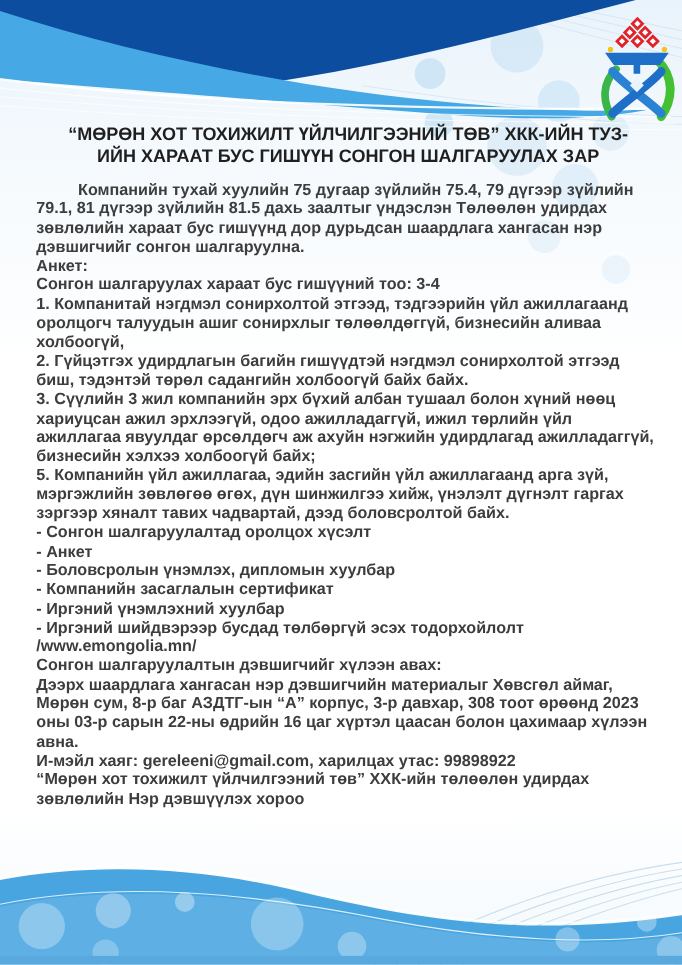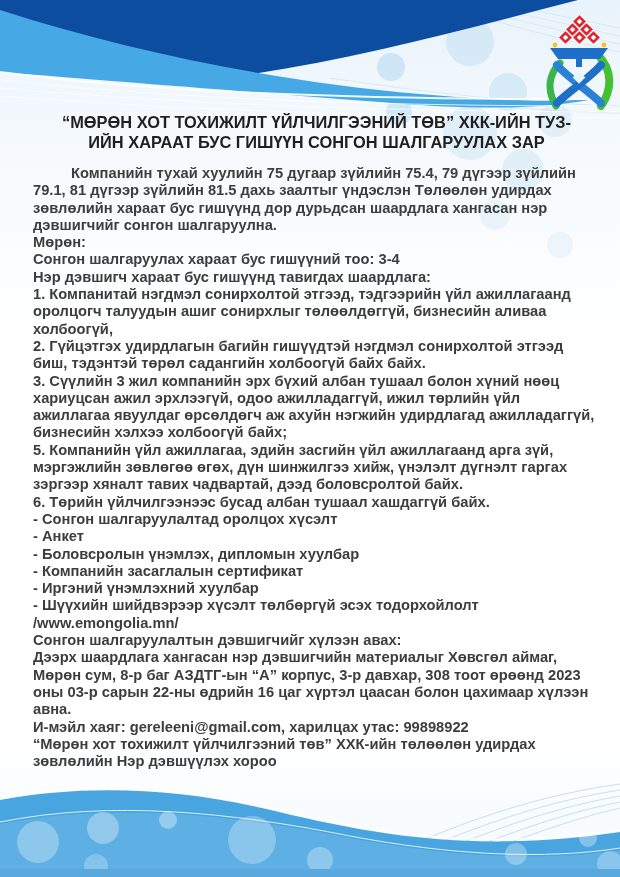--- a/index.html
+++ b/index.html
@@ -93,34 +93,32 @@
   <path d="M7,33 L65,33 L57,44 L15,44 Z" fill="#1d6fc8"></path>
   <path d="M33,44 h6 v8 h-6 Z" fill="#1d6fc8"></path>
   <path d="M14,50 C24,62 46,76 58,88" stroke="#2a82d4" stroke-width="8" fill="none" stroke-linecap="round"></path>
   <path d="M58,50 C48,62 26,76 14,88" stroke="#1d6fc8" stroke-width="8" fill="none" stroke-linecap="round"></path>
   <rect x="31.5" y="58" width="9" height="9" transform="rotate(45 36 62.5)" fill="#eaf3fb"></rect>
 </svg>
 
 <div id="content">
   <h1>“МӨРӨН ХОТ ТОХИЖИЛТ ҮЙЛЧИЛГЭЭНИЙ ТӨВ” ХКК-ИЙН ТУЗ-ИЙН ХАРААТ БУС ГИШҮҮН СОНГОН ШАЛГАРУУЛАХ ЗАР</h1>
   <p class="indent">Компанийн тухай хуулийн 75 дугаар зүйлийн 75.4, 79 дүгээр зүйлийн 79.1, 81 дүгээр зүйлийн 81.5 дахь заалтыг үндэслэн Төлөөлөн удирдах зөвлөлийн хараат бус гишүүнд дор дурьдсан шаардлага хангасан нэр дэвшигчийг сонгон шалгаруулна.</p>
-  <p>Мөрөн:</p>
+  <p>Анкет:</p>
   <p class="bold">Сонгон шалгаруулах хараат бус гишүүний тоо: 3-4</p>
-  <p class="bold">Нэр дэвшигч хараат бус гишүүнд тавигдах шаардлага:</p>
   <p>1.    Компанитай нэгдмэл сонирхолтой этгээд, тэдгээрийн үйл ажиллагаанд оролцогч талуудын ашиг сонирхлыг төлөөлдөггүй,  бизнесийн аливаа холбоогүй,</p>
   <p>2.    Гүйцэтгэх удирдлагын багийн гишүүдтэй нэгдмэл сонирхолтой этгээд биш, тэдэнтэй төрөл садангийн холбоогүй байх байх.</p>
   <p>3.    Сүүлийн 3 жил компанийн эрх бүхий албан тушаал болон хүний нөөц хариуцсан ажил эрхлээгүй, одоо ажилладаггүй, ижил төрлийн үйл ажиллагаа явуулдаг өрсөлдөгч аж ахуйн нэгжийн удирдлагад ажилладаггүй, бизнесийн хэлхээ холбоогүй байх;</p>
   <p>5.    Компанийн үйл ажиллагаа, эдийн засгийн үйл ажиллагаанд арга зүй, мэргэжлийн зөвлөгөө өгөх, дүн шинжилгээ хийж, үнэлэлт дүгнэлт гаргах зэргээр хяналт тавих чадвартай, дээд боловсролтой байх.</p>
-  <p>6.    Төрийн үйлчилгээнээс бусад албан тушаал хашдаггүй байх.</p>
   <p>- Сонгон шалгаруулалтад оролцох хүсэлт</p>
   <p>- Анкет</p>
   <p>- Боловсролын үнэмлэх, дипломын хуулбар</p>
   <p>- Компанийн засаглалын сертификат</p>
   <p>- Иргэний үнэмлэхний хуулбар</p>
-  <p>- Шүүхийн шийдвэрээр хүсэлт  төлбөргүй эсэх тодорхойлолт /www.emongolia.mn/</p>
+  <p>- Иргэний шийдвэрээр бусдад  төлбөргүй эсэх тодорхойлолт /www.emongolia.mn/</p>
   <p class="bold">Сонгон шалгаруулалтын дэвшигчийг хүлээн авах:</p>
   <p>Дээрх шаардлага хангасан нэр дэвшигчийн материалыг Хөвсгөл аймаг, Мөрөн сум, 8-р баг АЗДТГ-ын “А” корпус,  3-р давхар,  308 тоот өрөөнд 2023 оны 03-р сарын 22-ны өдрийн 16 цаг хүртэл цаасан болон цахимаар хүлээн авна.</p>
   <p>И-мэйл хаяг: gereleeni@gmail.com, харилцах утас: 99898922</p>
   <p>“Мөрөн хот тохижилт үйлчилгээний төв” ХХК-ийн төлөөлөн удирдах зөвлөлийн Нэр дэвшүүлэх хороо</p>
 </div>
 
 <svg id="footer-art" class="decor" width="620" height="95" viewBox="0 0 620 95">
 
   <g stroke="#c9dfee" stroke-width="1" fill="none">
     <path d="M340,95 C440,48 520,16 620,2"></path>

